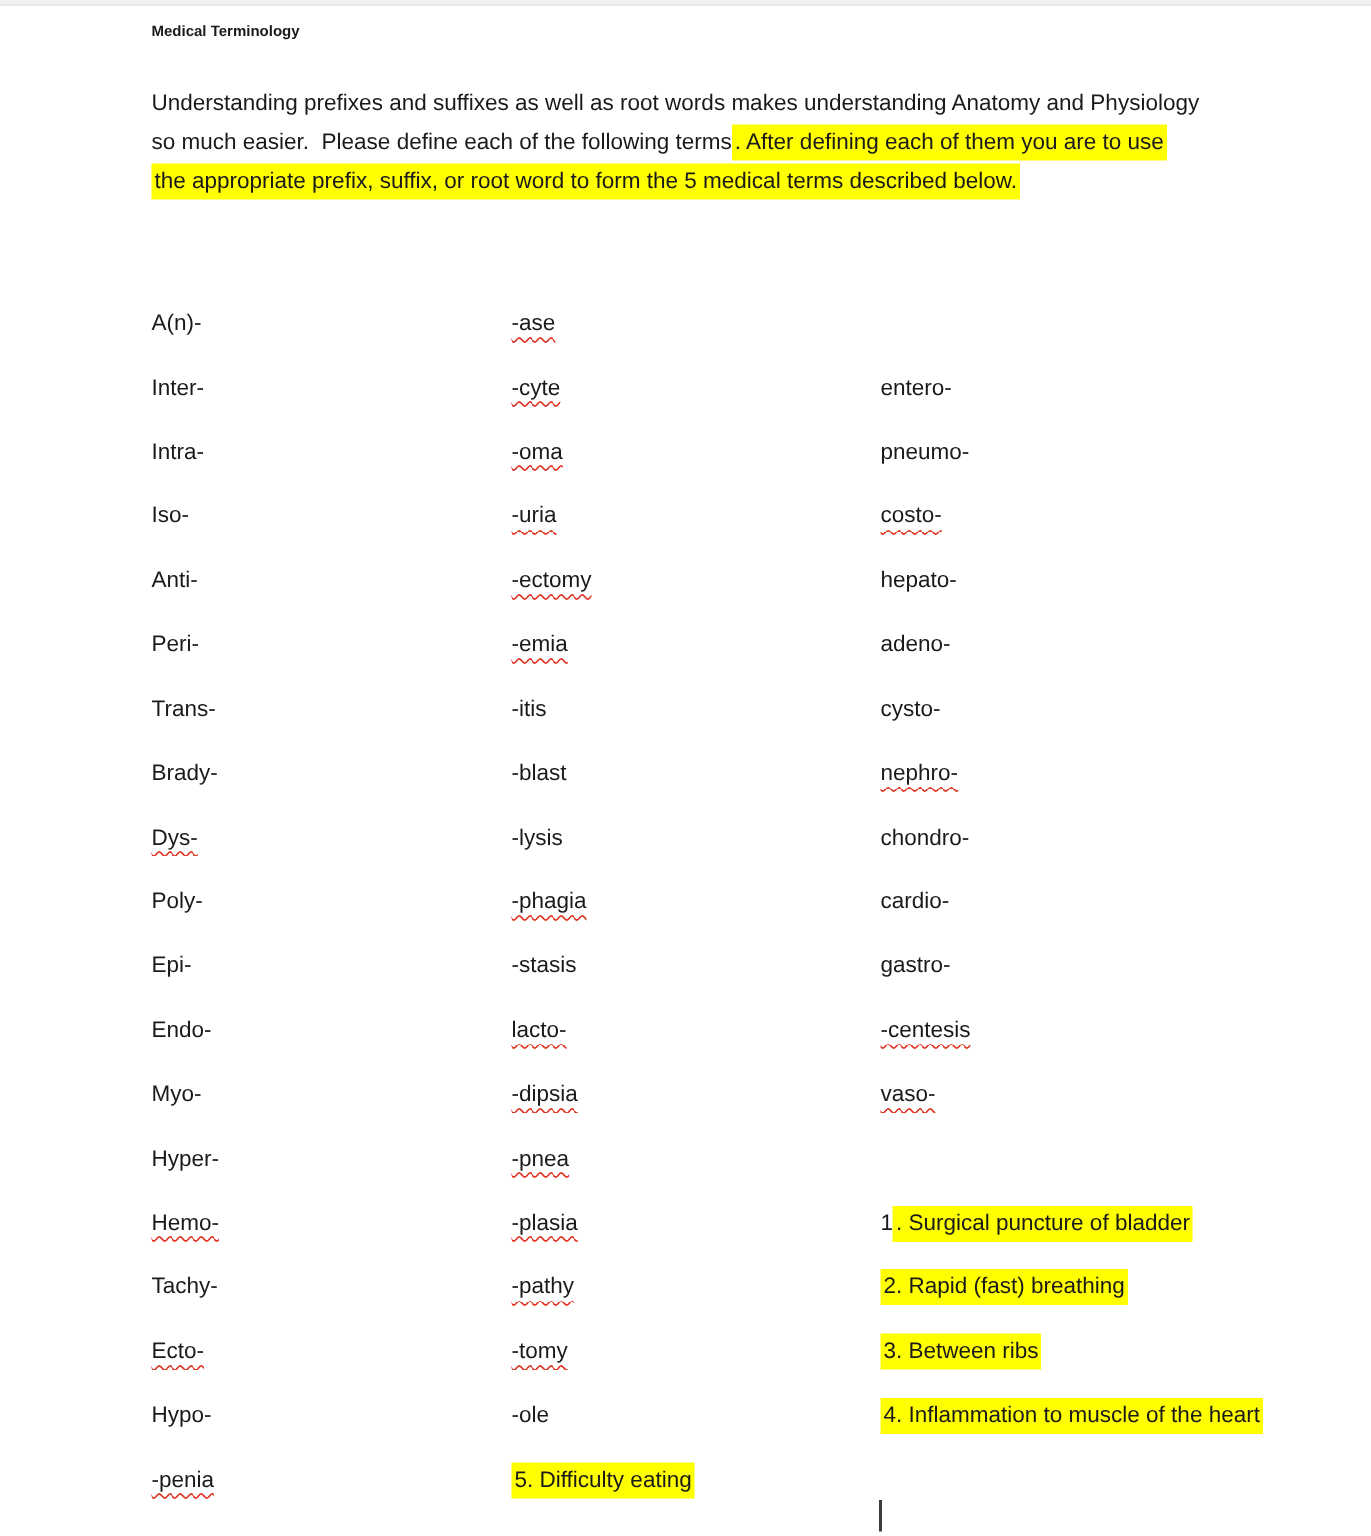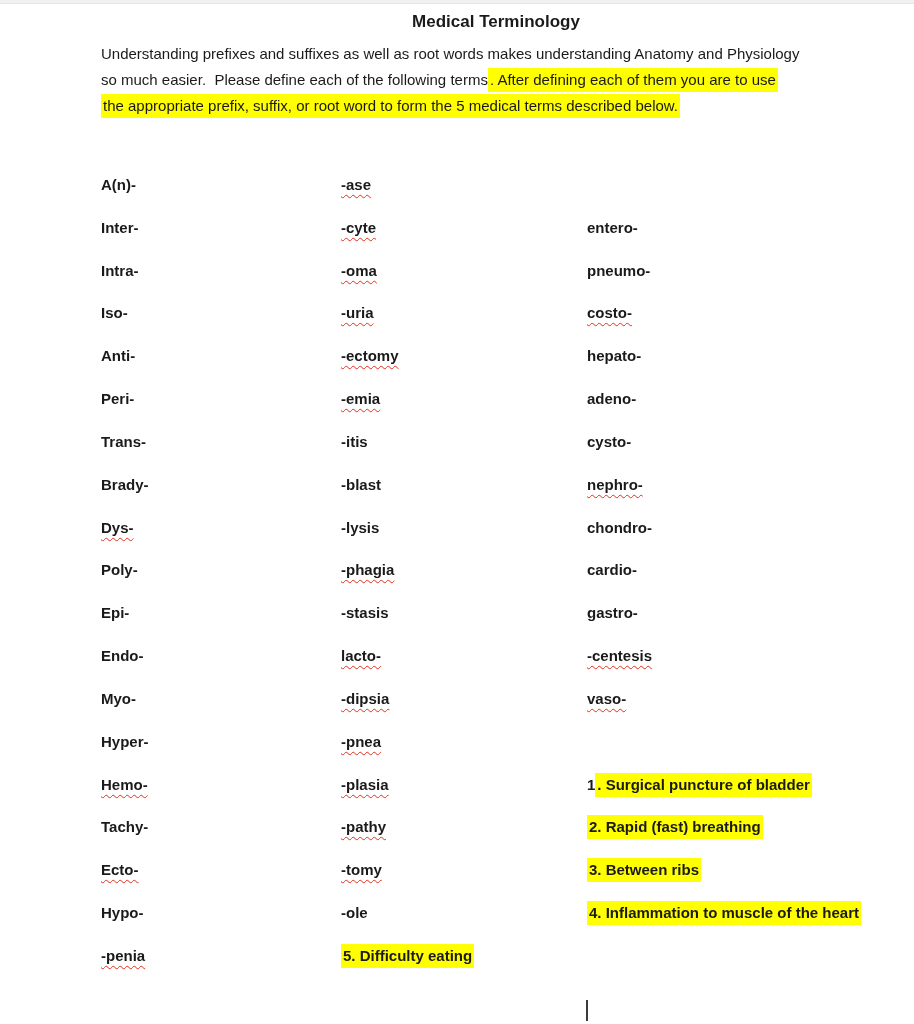--- a/index.html
+++ b/index.html
@@ -22,36 +22,36 @@
     height: 4px;
     background: #f1f1f1;
     border-bottom: 1px solid #e6e6e6;
   }
   .content {
     width: 790px;
     margin-left: 101px;
   }
   .title {
     padding-top: 12px;
-    text-align: center;
+    text-align: left;
     font-weight: bold;
-    font-size: 17px;
+    font-size: 10px;
     line-height: 19px;
   }
   .intro {
-    margin-top: 10px;
+    margin-top: 25px;
     font-size: 15px;
     line-height: 26px;
   }
   .intro-line { white-space: pre; }
   .hl {
     background: var(--hl);
     padding: 3px 2px 4px 2px;
   }
-  .rows { margin-top: 56px; font-weight: bold; }
+  .rows { margin-top: 72px; }
   .row {
     display: grid;
     grid-template-columns: 240px 246px 1fr;
     height: 42.84px;
     align-items: start;
   }
   .cell {
     font-size: 15px;
     line-height: 20px;
     white-space: pre;

